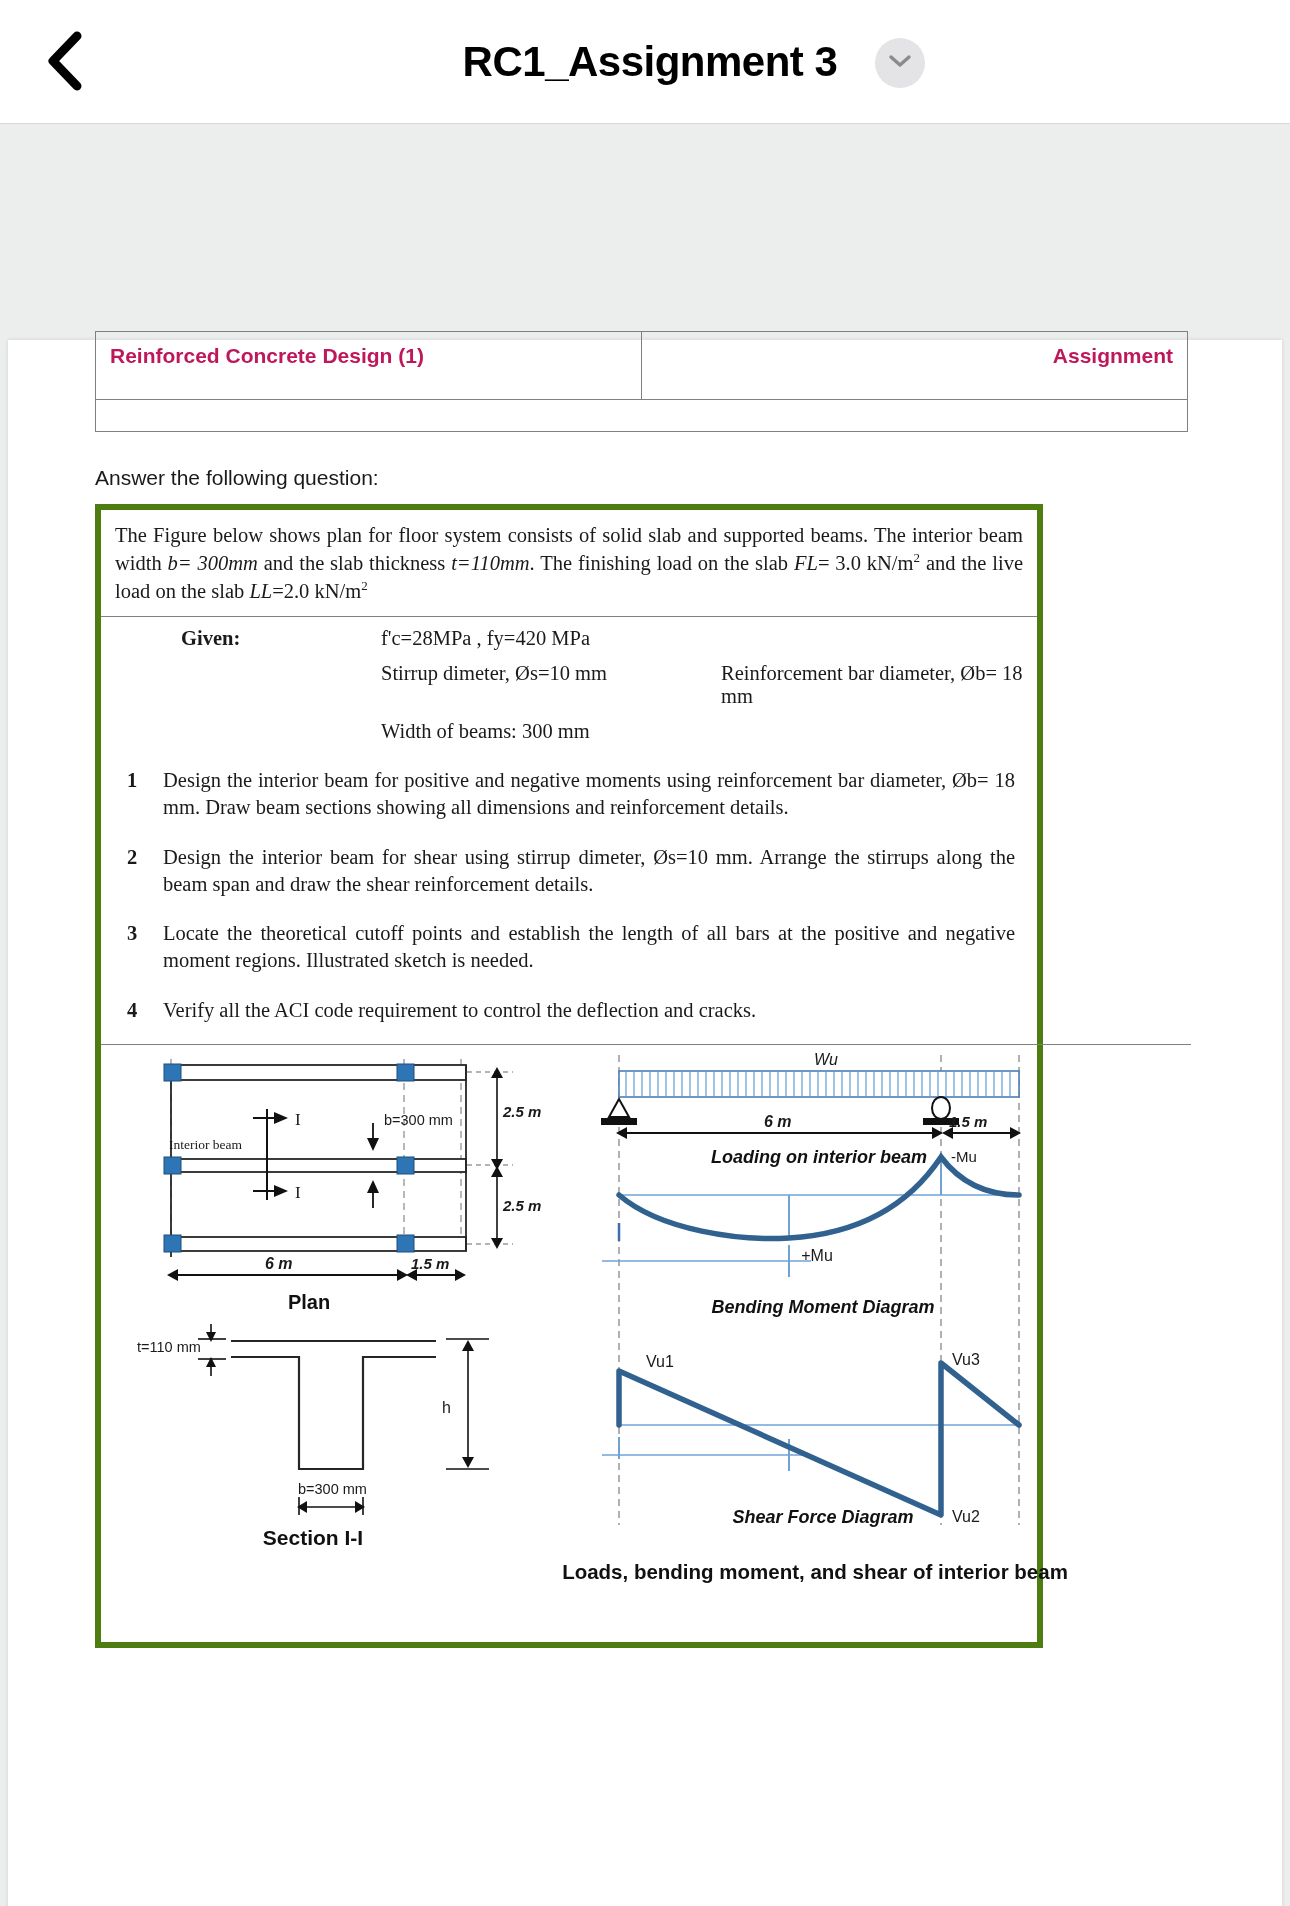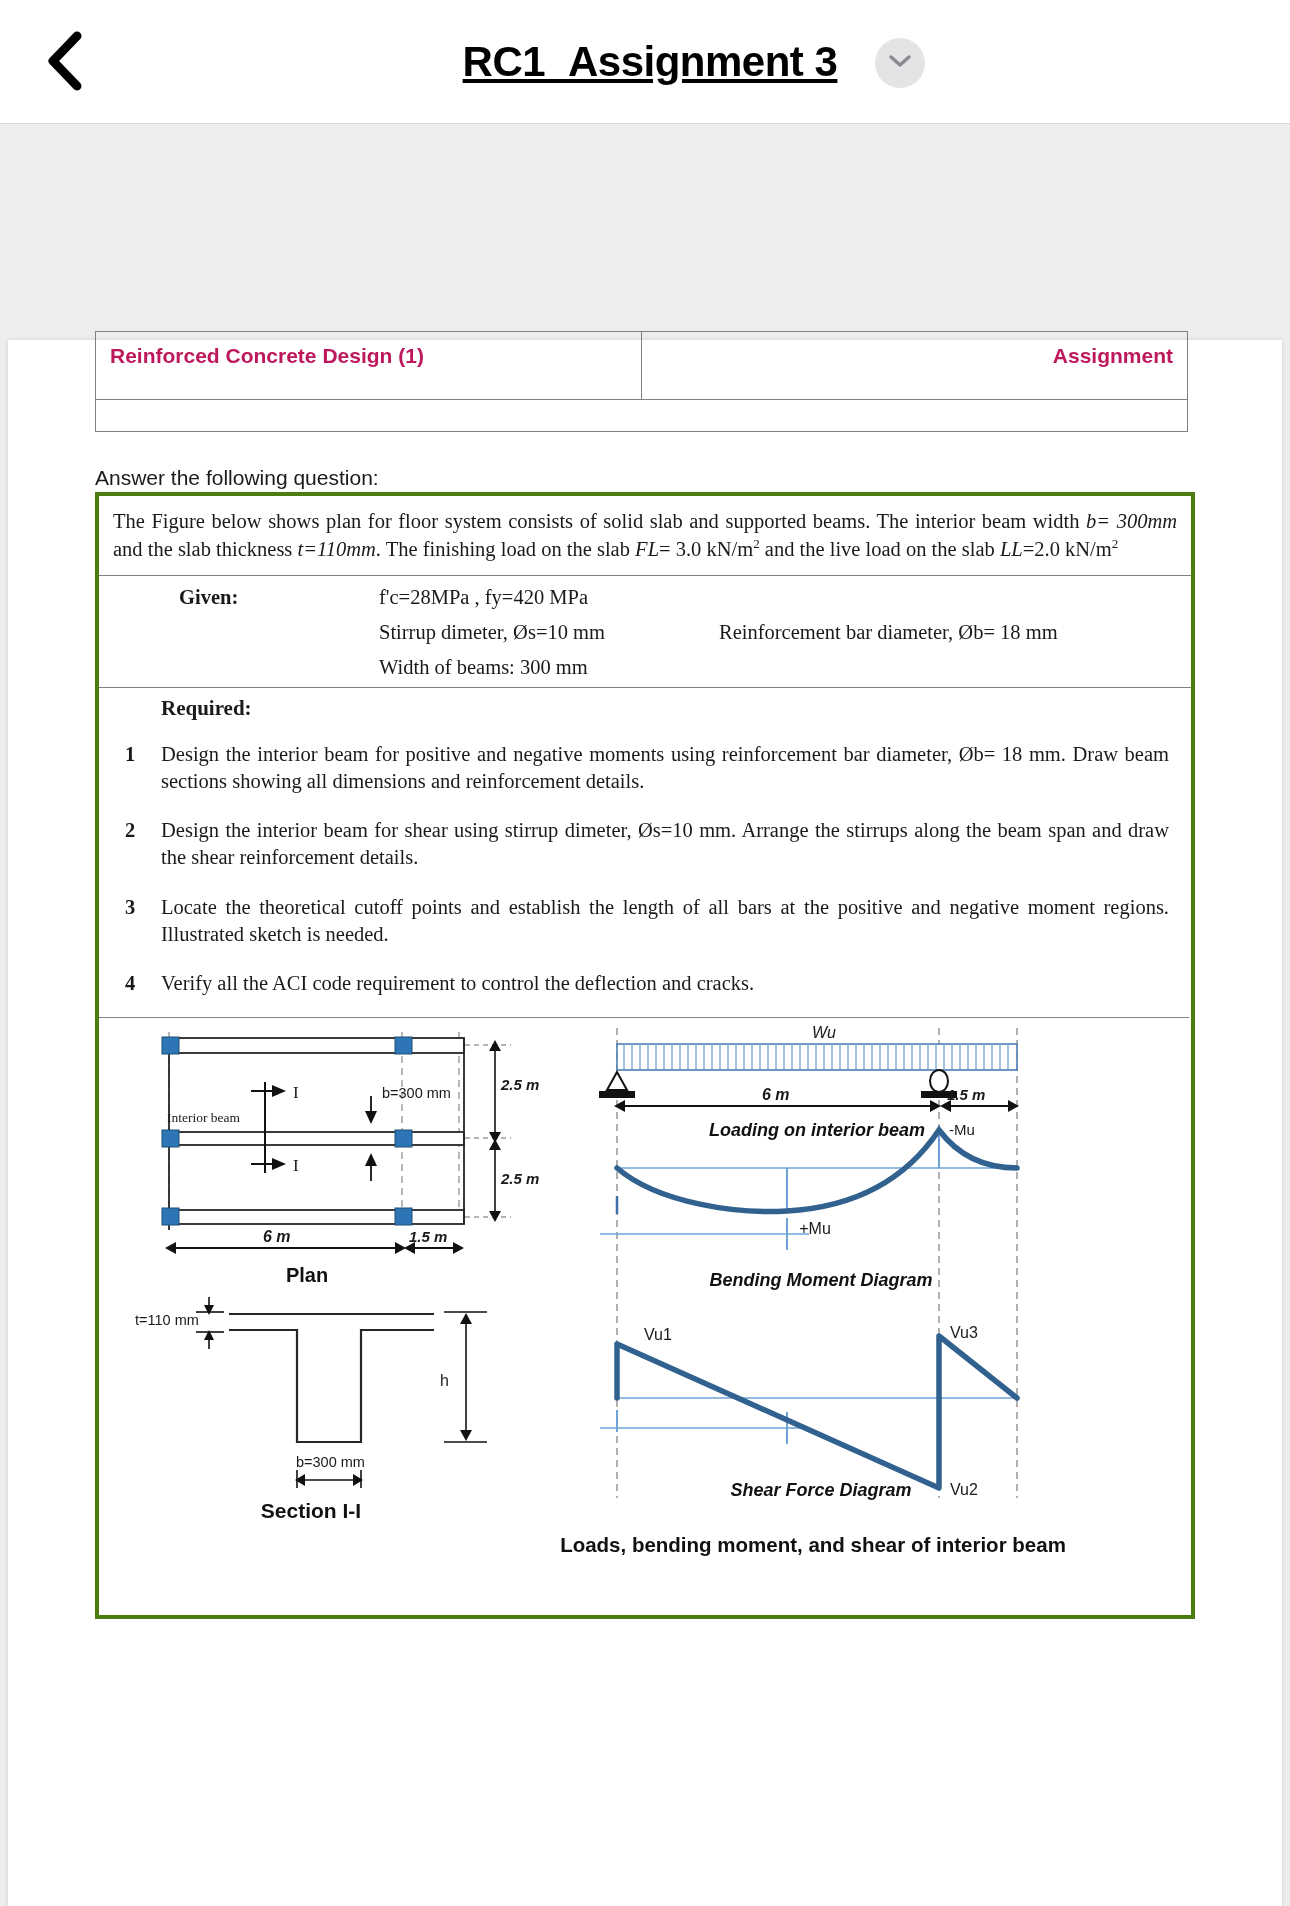--- a/index.html
+++ b/index.html
@@ -13,21 +13,20 @@
 
   
   .app-header {
     position: relative;
     width: 1290px;
     height: 124px;
     background: #ffffff;
     border-bottom: 1px solid #d8d8d8;
     display: flex;
     align-items: center;
-    text-decoration: underline;
   }
   .back-btn {
     position: absolute;
     left: 30px;
     top: 26px;
     width: 70px;
     height: 70px;
     display: flex;
     align-items: center;
     justify-content: center;
@@ -102,23 +101,23 @@
   tr.hdr-blank td { height: 32px; padding: 0; }
 
   .answer-line {
     margin-top: 34px;
     font-size: 21px;
     font-weight: normal;
     color: #1a1a1a;
   }
 
   .qbox {
-    margin-top: 2px;
-    width: 1100px;
-    border: 4px solid #4d7c0f;
+    margin-top: 14px;
+    width: 948px;
+    border: 6px solid #4d7c0f;
   }
   .qbox-intro {
     padding: 12px 14px 12px 14px;
     font-family: "Liberation Serif", serif;
     font-size: 20.5px;
     line-height: 1.31;
     color: #1a1a1a;
     text-align: justify;
   }
   .qbox-intro i { font-style: italic; }
@@ -249,21 +248,20 @@
           <div class="given-label">Given:</div>
           <div class="given-a">f'c=28MPa ,  fy=420 MPa</div>
 
           <div class="given-a" style="grid-column:3/4">Stirrup dimeter, Øs=10 mm</div>
           <div class="given-b">Reinforcement bar diameter, Øb= 18 mm</div>
 
           <div class="given-a" style="grid-column:3/4">Width of beams: 300 mm</div>
         </div>
       </div>
 
-      <div class="required-head">Required:</div>
 
       <div class="req-list">
         <div class="req-item">
           <div class="req-num">1</div>
           <div class="req-text">Design the interior beam for positive and negative moments using reinforcement bar diameter, Øb= 18 mm. Draw beam sections showing all dimensions and reinforcement details.</div>
         </div>
         <div class="req-item">
           <div class="req-num">2</div>
           <div class="req-text">Design the interior beam for shear using stirrup dimeter, Øs=10 mm. Arrange the stirrups along the beam span and draw the shear reinforcement details.</div>
         </div>

